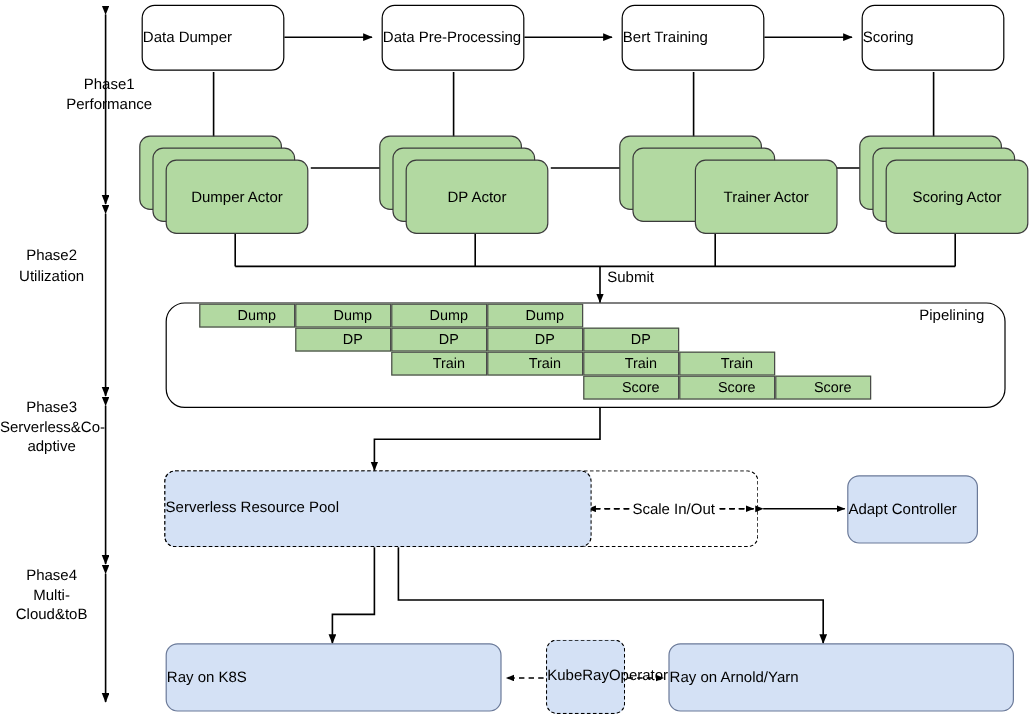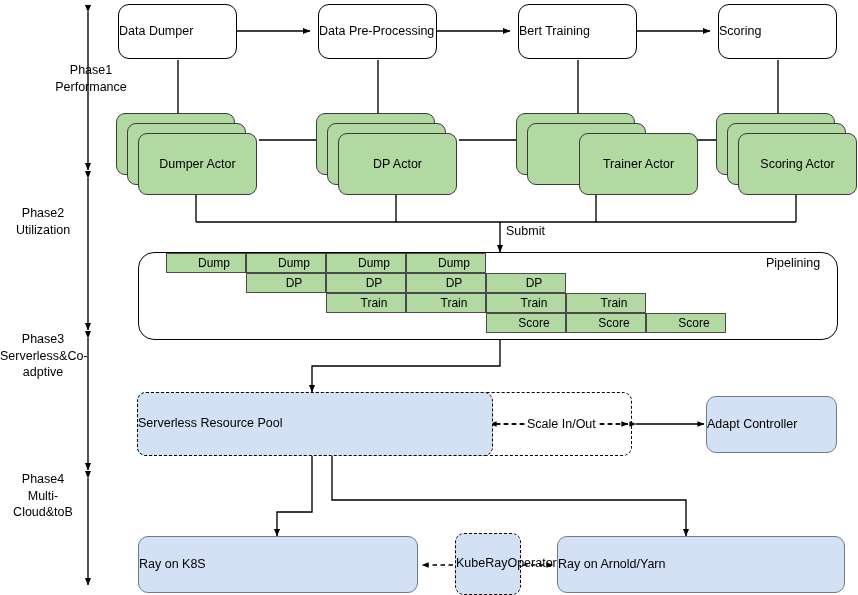--- a/index.html
+++ b/index.html
@@ -318,21 +318,21 @@
       </div>
     </div>
 
   <div class="dashed-clear" style="left:137px; top:392px; width:495px; height:64px;"></div>
   <div class="node dashed-blue" style="left:137px; top:392px; width:356px; height:64px;">
     <span>Serverless Resource Pool</span>
   </div>
 
   <div class="wire-label" style="left:525px; top:417px;">Scale In/Out</div>
 
-  <div class="node blue-box" style="left:706px; top:396px; width:131px; height:57px;">
+  <div class="node blue-box" style="left:706px; top:396px; width:109px; height:57px;">
     <span>Adapt Controller</span>
   </div>
 
   <div class="node blue-box" style="left:138px; top:536px; width:280px; height:57px;">
     <span>Ray on K8S</span>
   </div>
 
   <div class="node dashed-blue" style="left:455px; top:533px; width:66px; height:62px; ">
     <span>KubeRay</span>
     <span>Operator</span>

